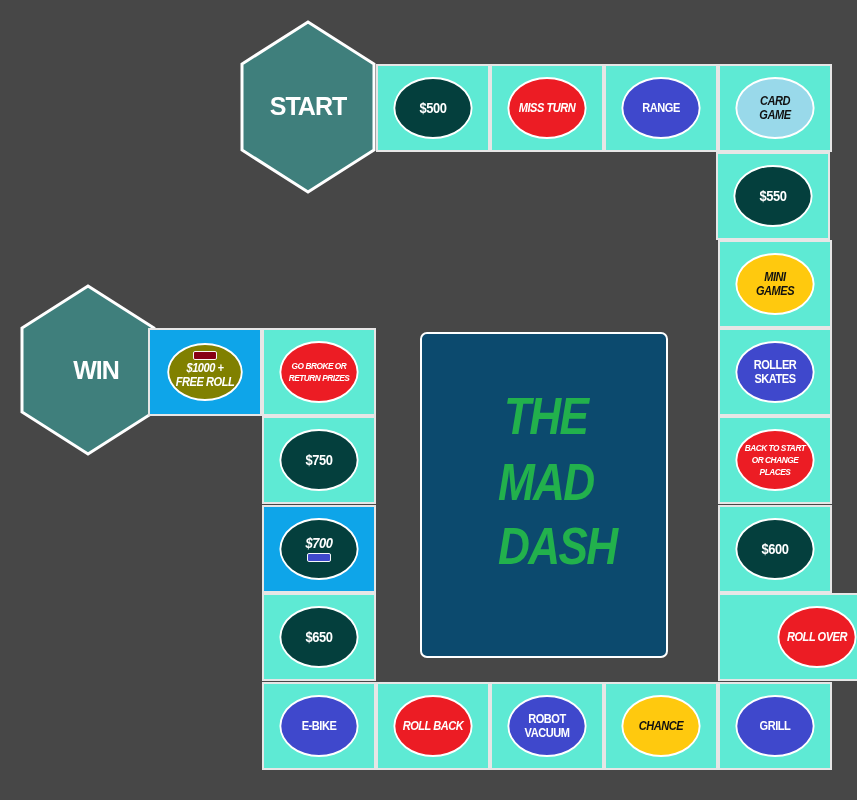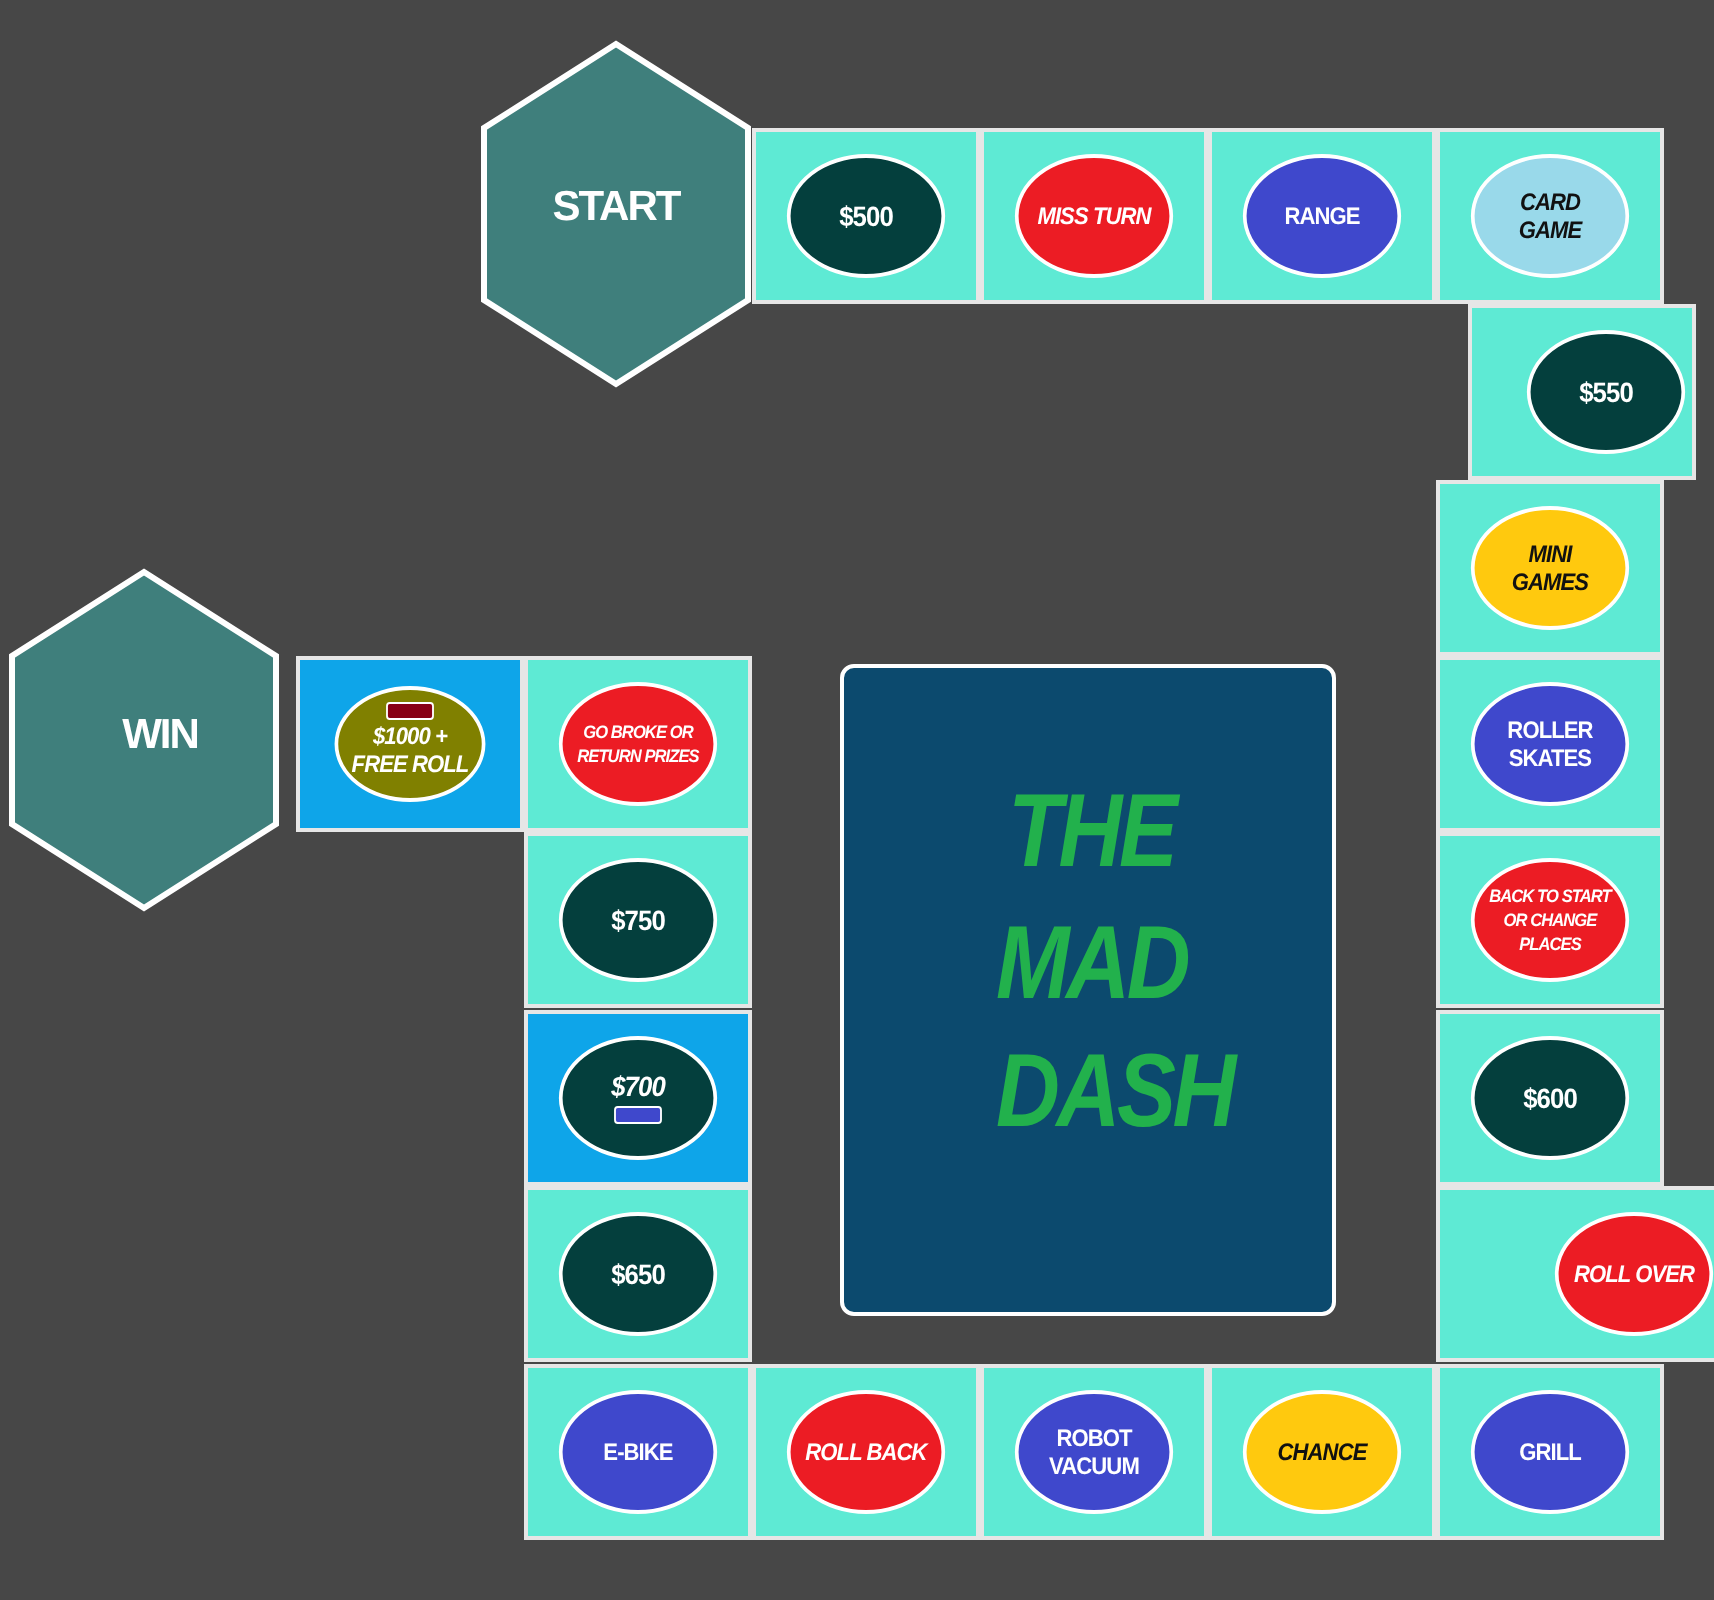--- a/index.html
+++ b/index.html
@@ -30,21 +30,21 @@
   .c-light { background:#99d9ea; color:#111; }
   .c-yellow { background:#ffc90e; color:#111; }
   .c-olive { background:#808000; }
   .lbl { white-space:pre-line; display:block; }
   .token { width:24px; height:7px; border-radius:2px; border:1.5px solid #fff; }
   .token.top { position:absolute; top:6px; left:50%; transform:translateX(-50%); }
   .token.bottom { margin-top:3px; }
   .hex { position:absolute; }
   .hex-label {
     position:absolute; left:0; right:0; text-align:center; color:#fff;
-    font-weight:bold; font-size:21px; letter-spacing:-1px;
+    font-weight:bold; font-size:25px; letter-spacing:-1px;
     font-family: "Liberation Sans", "DejaVu Sans", sans-serif;
   }
   .center-card {
     position:absolute; left:420px; top:332px; width:244px; height:322px;
     background:#0c4a6e; border:2.5px solid #fff; border-radius:7px;
   }
   .title-line {
     position:absolute; color:#22b14c; font-weight:bold; font-style:italic;
     font-size:52px; line-height:52px; letter-spacing:-2px; transform: scaleX(0.85); transform-origin:left;
     font-family: "Liberation Sans", "DejaVu Sans", sans-serif;
@@ -53,21 +53,21 @@
 </head>
 <body>
 
 <div class="hex" style="left:240px;top:20px;width:136px;height:174px;">
   <svg width="136" height="174">
     <polygon points="68,2 134,44 134,130 68,172 2,130 2,44" fill="#3f7f7c" stroke="#fff" stroke-width="3"></polygon>
   </svg>
   <div class="hex-label" style="top:72px;">START</div>
 </div>
 
-<div class="hex" style="left:4px;top:284px;width:152px;height:172px;">
+<div class="hex" style="left:20px;top:284px;width:152px;height:172px;">
   <svg width="136" height="172">
     <polygon points="68,2 134,44 134,128 68,170 2,128 2,44" fill="#3f7f7c" stroke="#fff" stroke-width="3"></polygon>
   </svg>
   <div class="hex-label" style="top:72px;">WIN</div>
 </div>
 
 <div class="tile" style="left:376px;top:64px;">
   <div class="oval money c-money">
       <span class="lbl">$500</span>
     </div>
@@ -82,21 +82,21 @@
       <span class="lbl">RANGE</span>
     </div>
 </div>
 <div class="tile" style="left:718px;top:64px;">
   <div class="oval italic c-light">
       <span class="lbl">CARD
 GAME</span>
     </div>
 </div>
 
-<div class="tile" style="left:734px;top:152px;justify-content:flex-end;">
+<div class="tile" style="left:716px;top:152px;">
   <div class="oval money c-money">
       <span class="lbl">$550</span>
     </div>
 </div>
 <div class="tile" style="left:718px;top:240px;">
   <div class="oval italic c-yellow">
       <span class="lbl">MINI
 GAMES</span>
     </div>
 </div>

